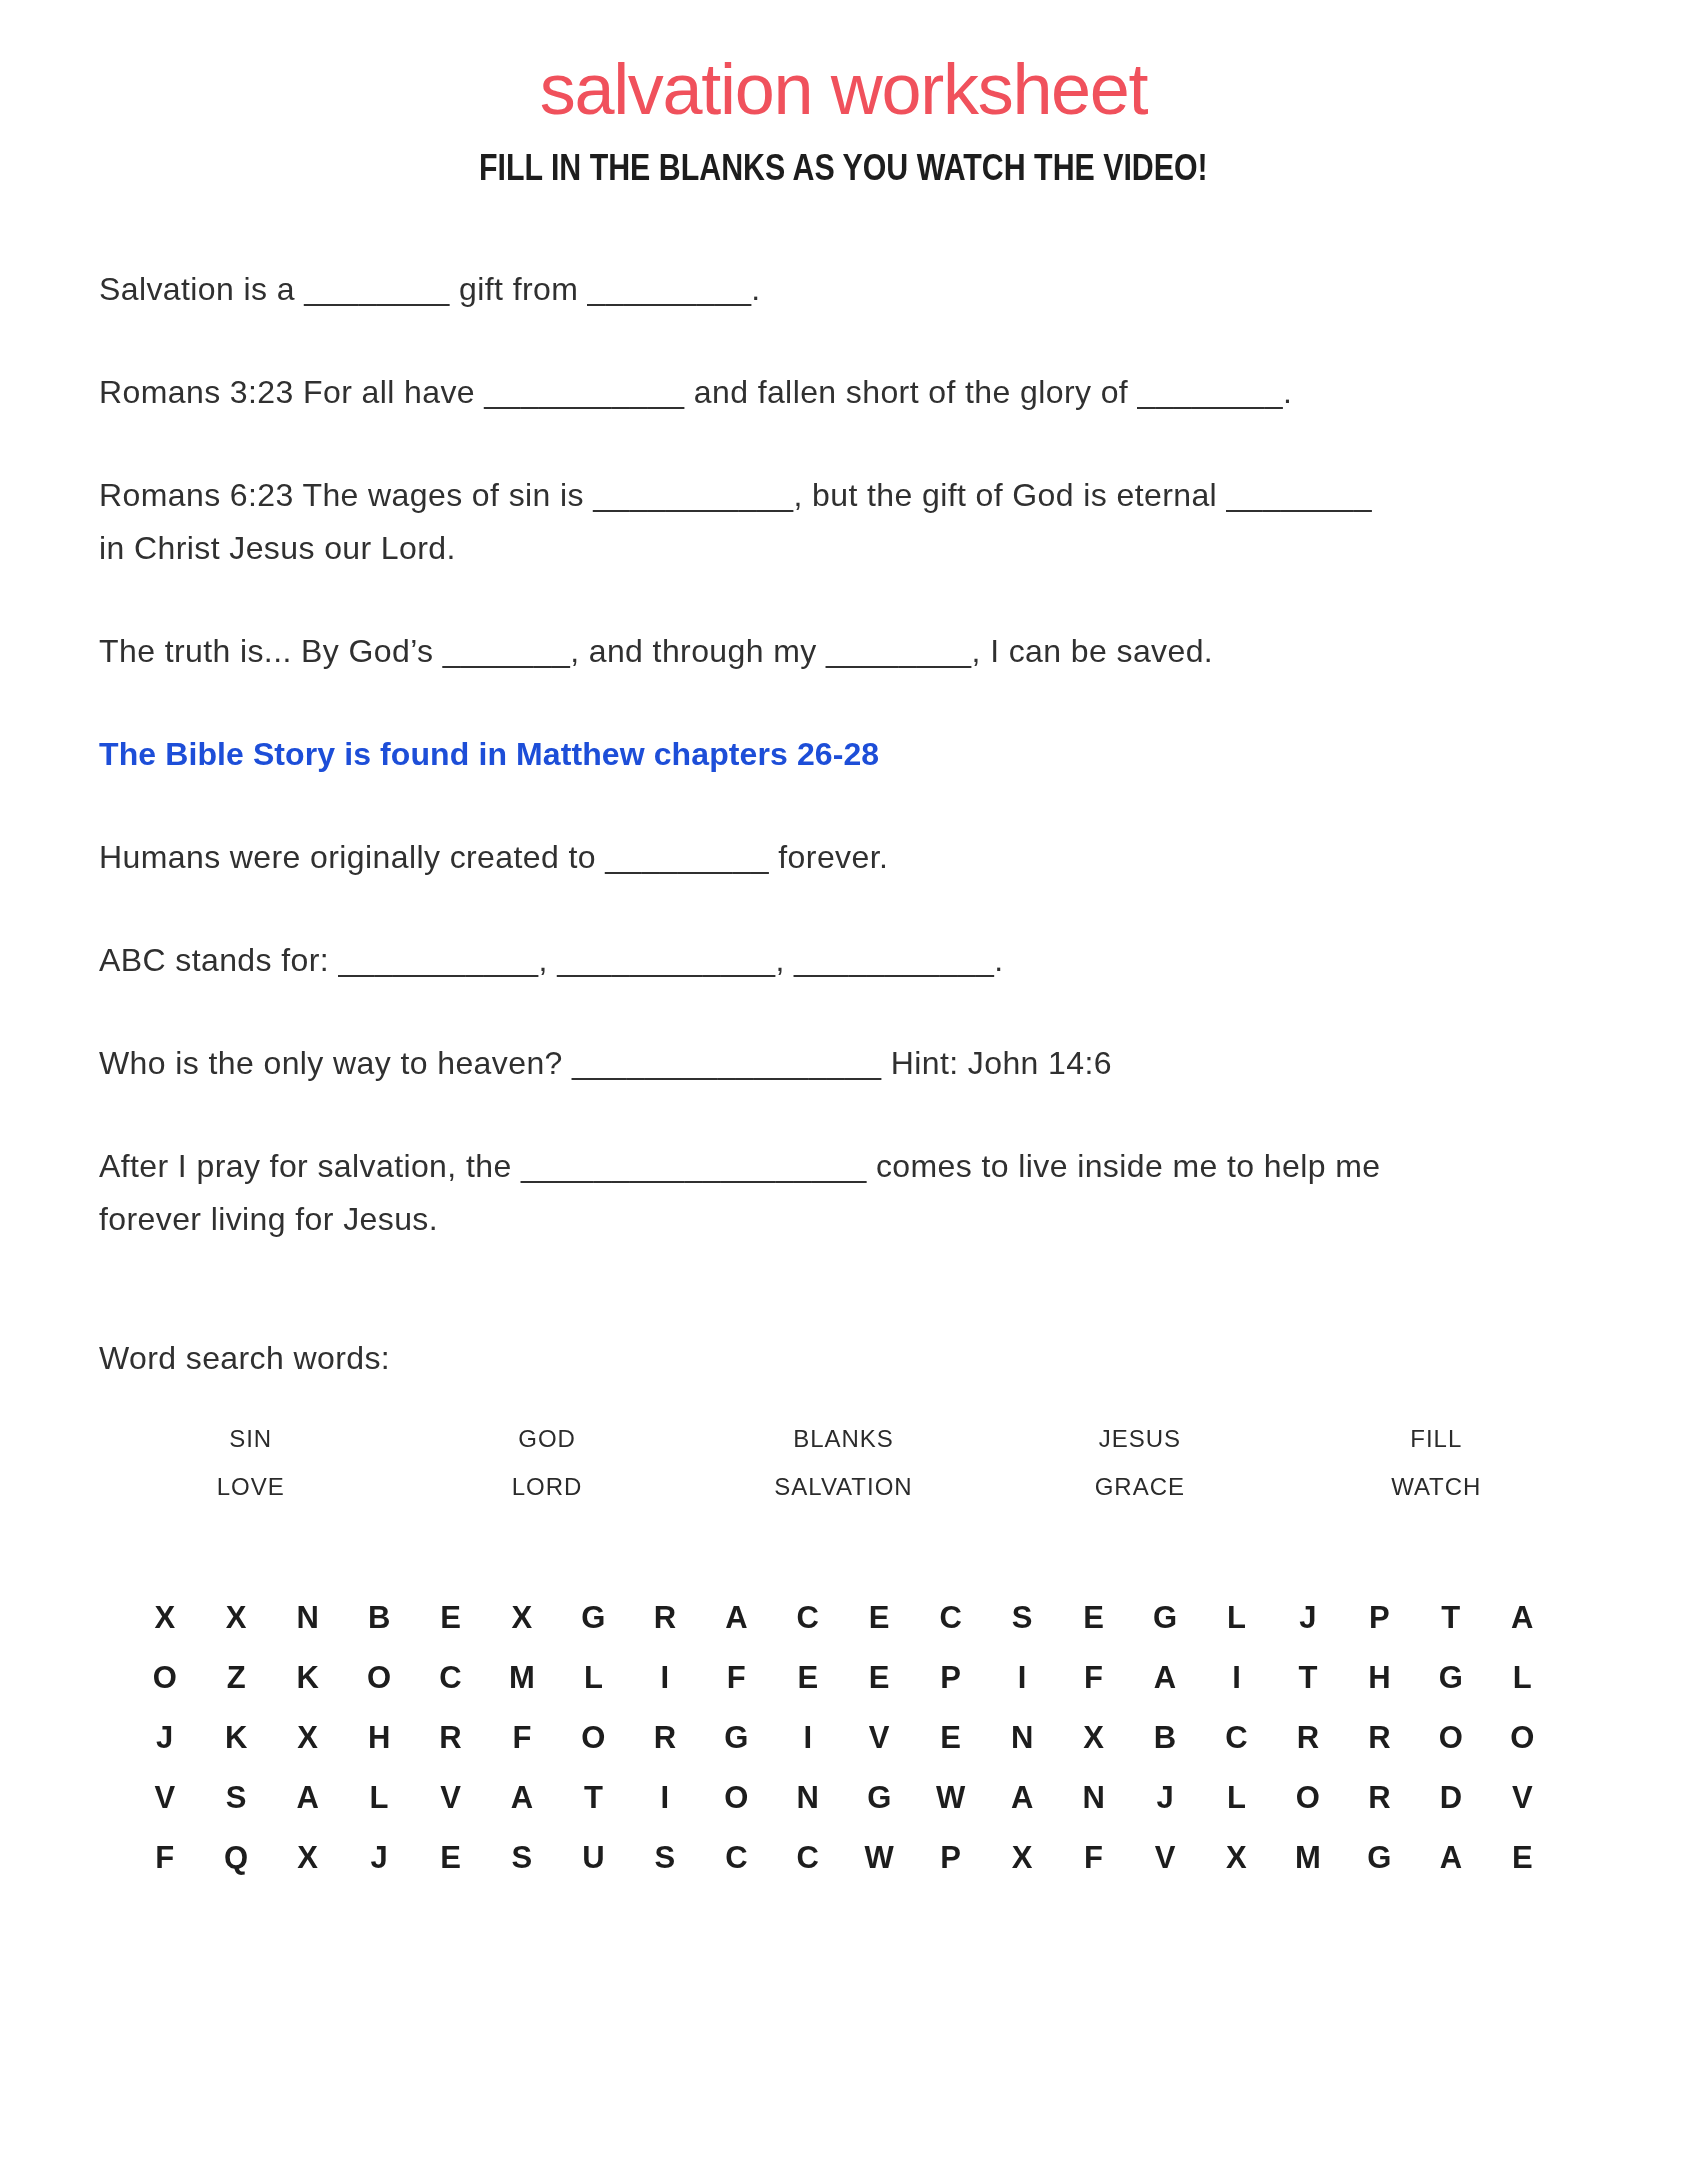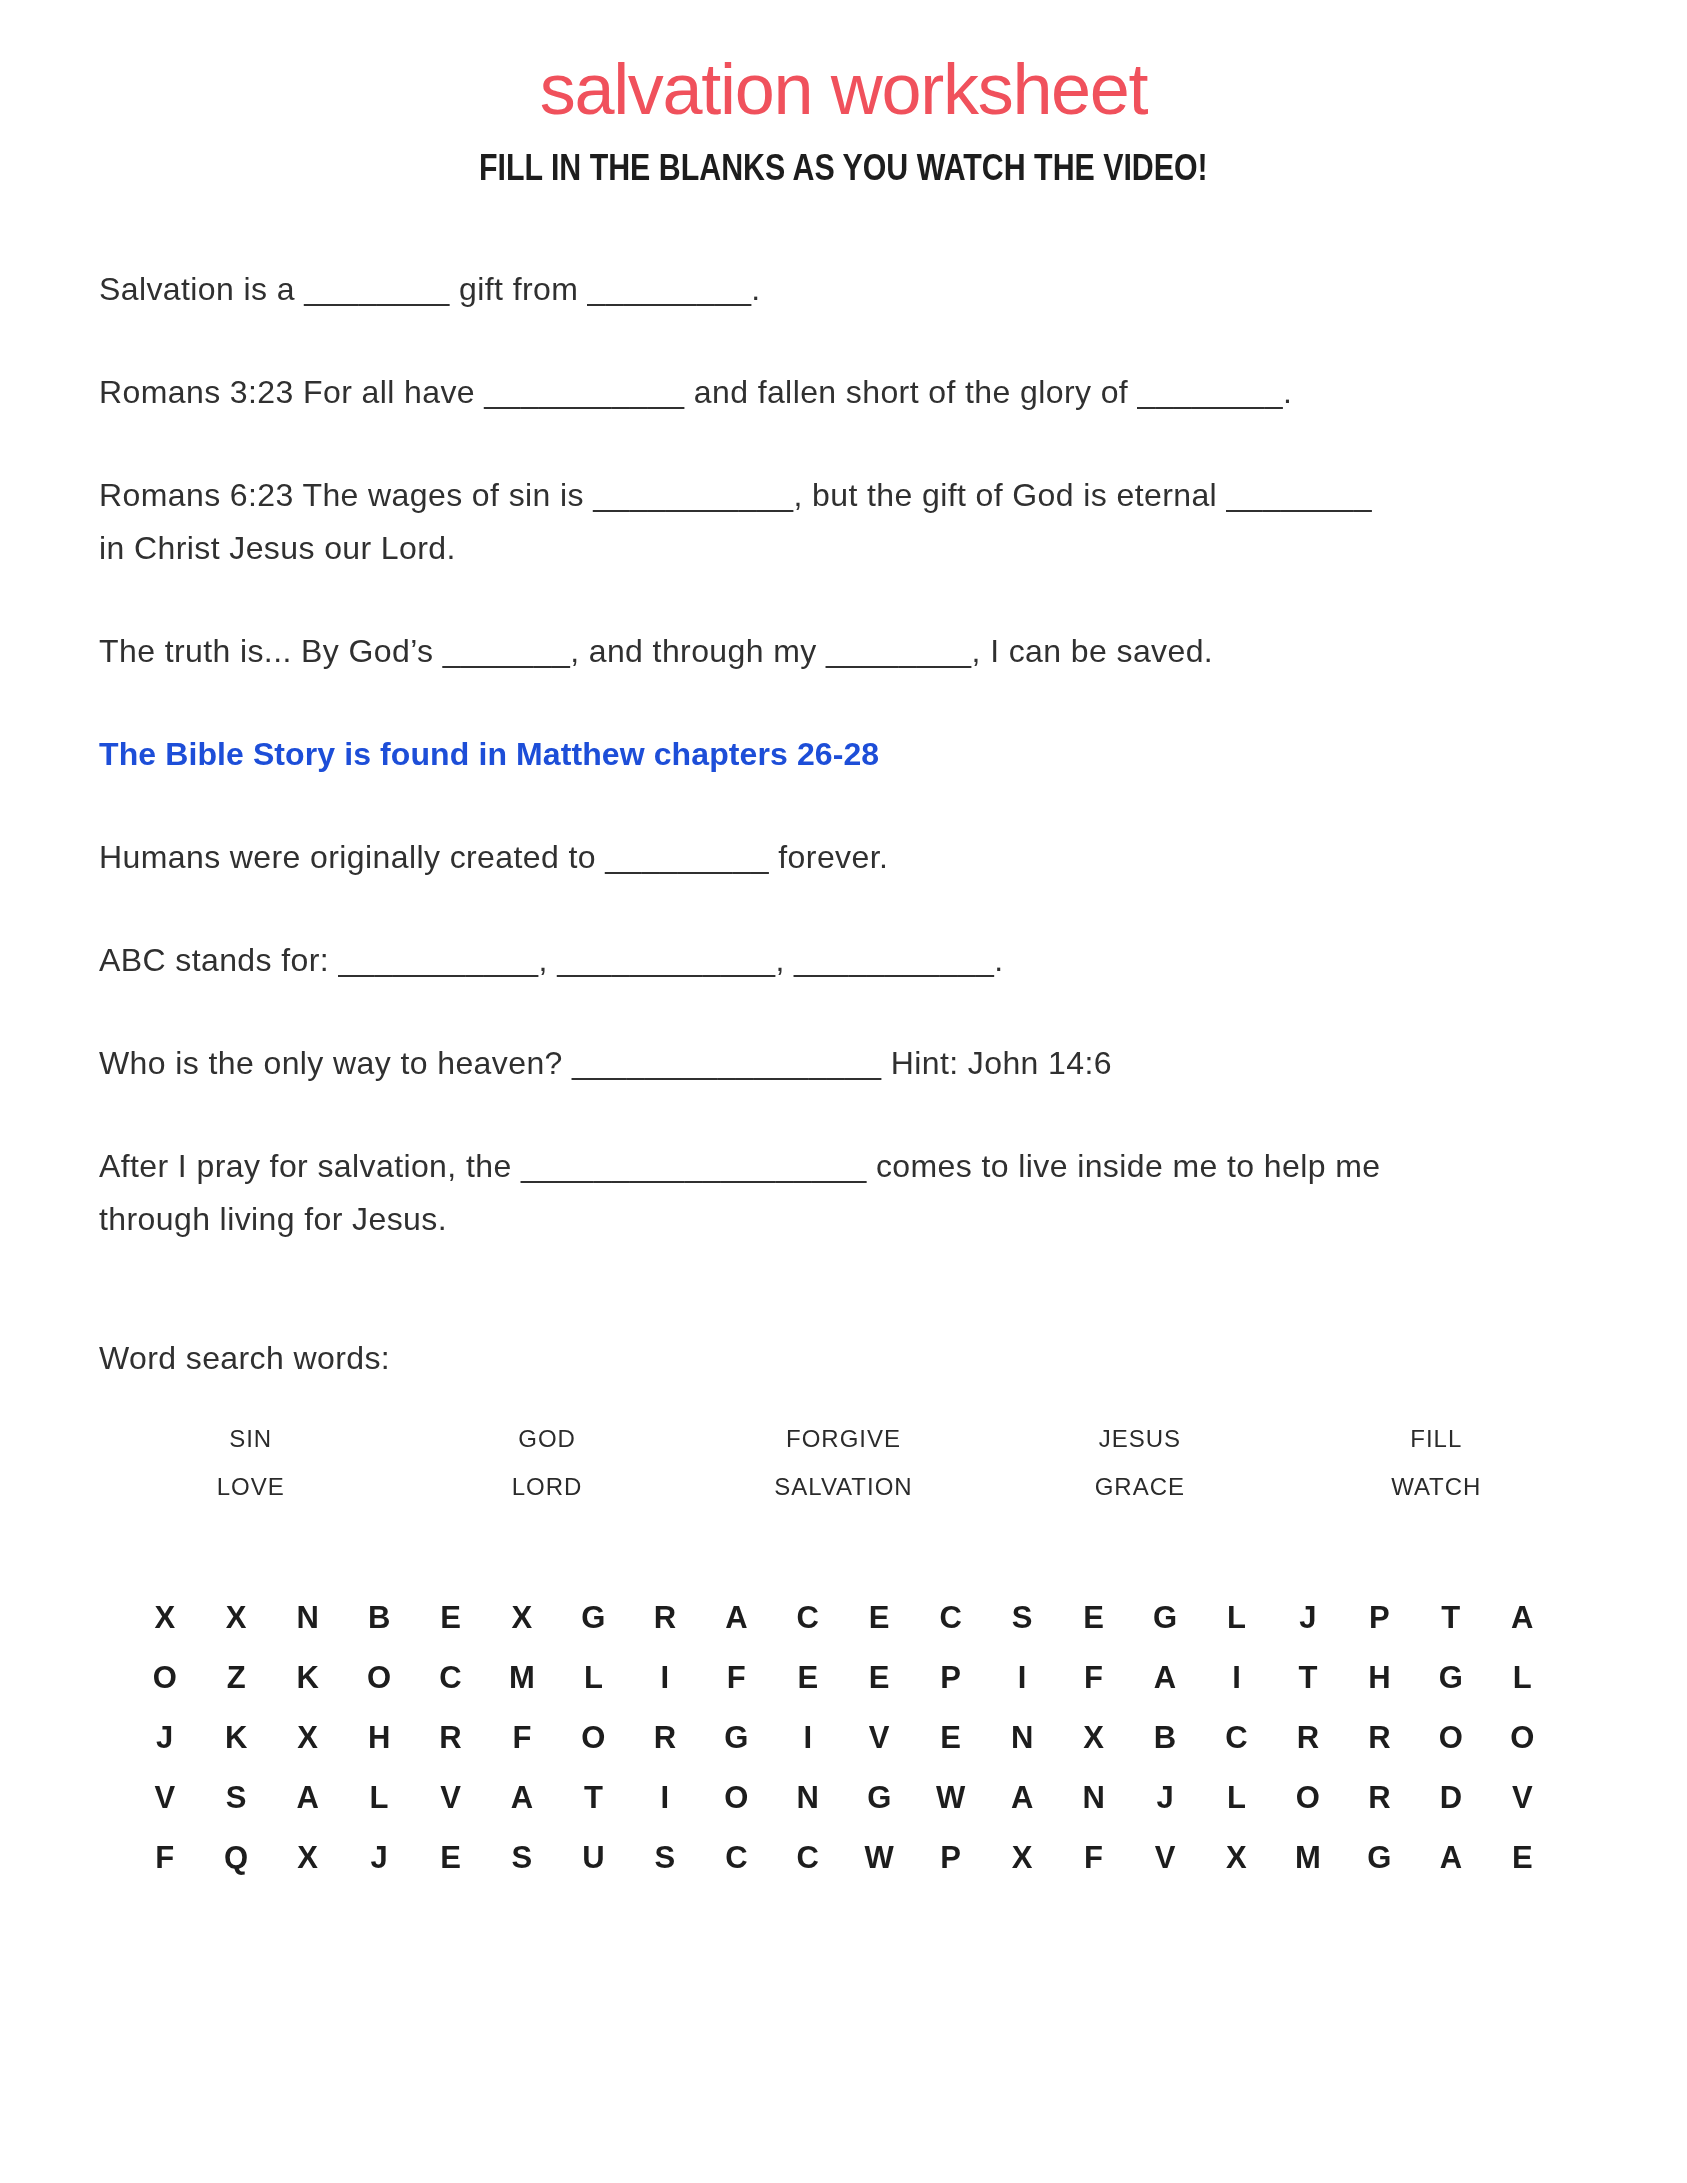--- a/index.html
+++ b/index.html
@@ -64,28 +64,28 @@
 
   <p class="question bold-heading">The Bible Story is found in Matthew chapters 26-28</p>
 
   <p class="question">Humans were originally created to _________ forever.</p>
 
   <p class="question">ABC stands for: ___________, ____________, ___________.</p>
 
   <p class="question">Who is the only way to heaven? _________________ Hint: John 14:6</p>
 
   <p class="question last-fill"><span>After I pray for salvation, the ___________________ comes to live inside me to help me</span><br>
-  <span>through living for Jesus.</span></p>
+  <span>forever living for Jesus.</span></p>
 
   <p class="question" id="word-label">Word search words:</p>
 
   <div class="word-list">
       <div>SIN</div>
       <div>GOD</div>
-      <div>FORGIVE</div>
+      <div>BLANKS</div>
       <div>JESUS</div>
       <div>FILL</div>
       <div>LOVE</div>
       <div>LORD</div>
       <div>SALVATION</div>
       <div>GRACE</div>
       <div>WATCH</div>
     </div>
 
   <div class="word-search">

